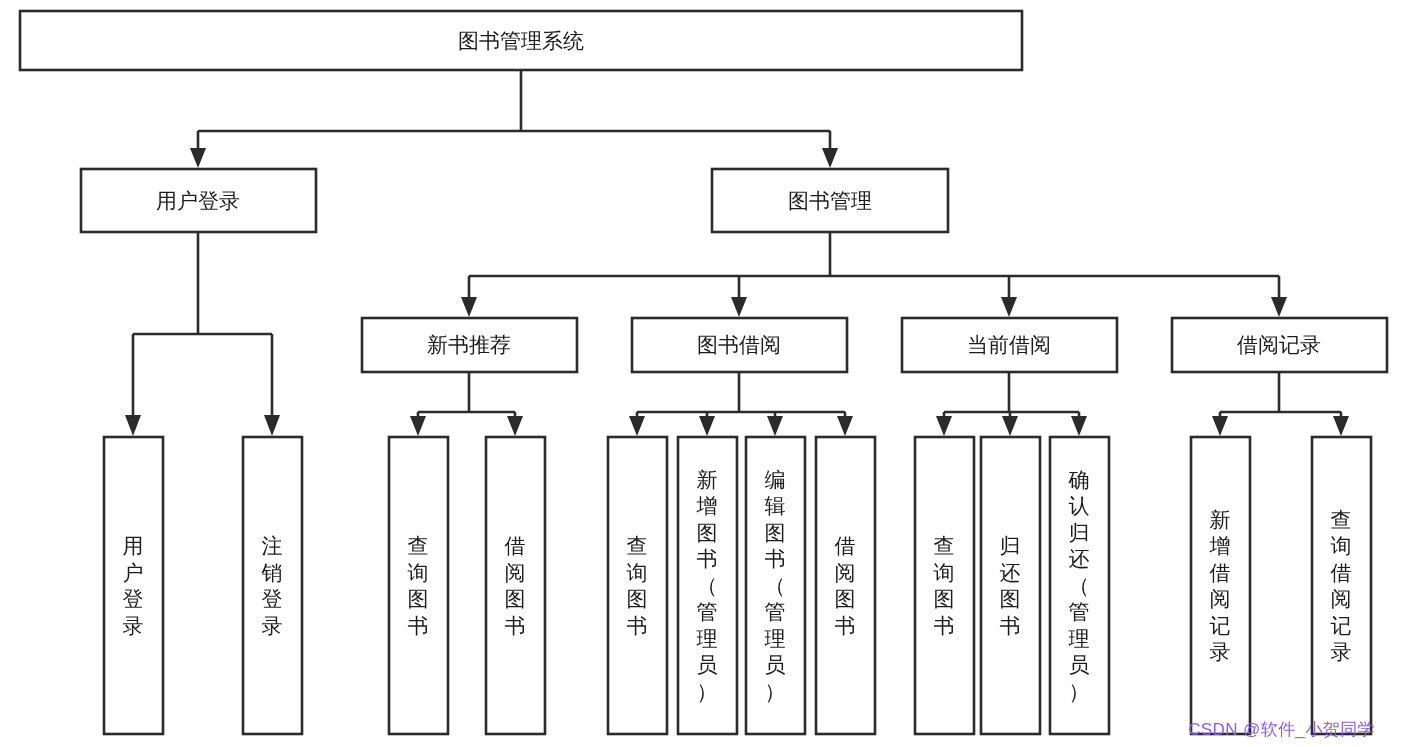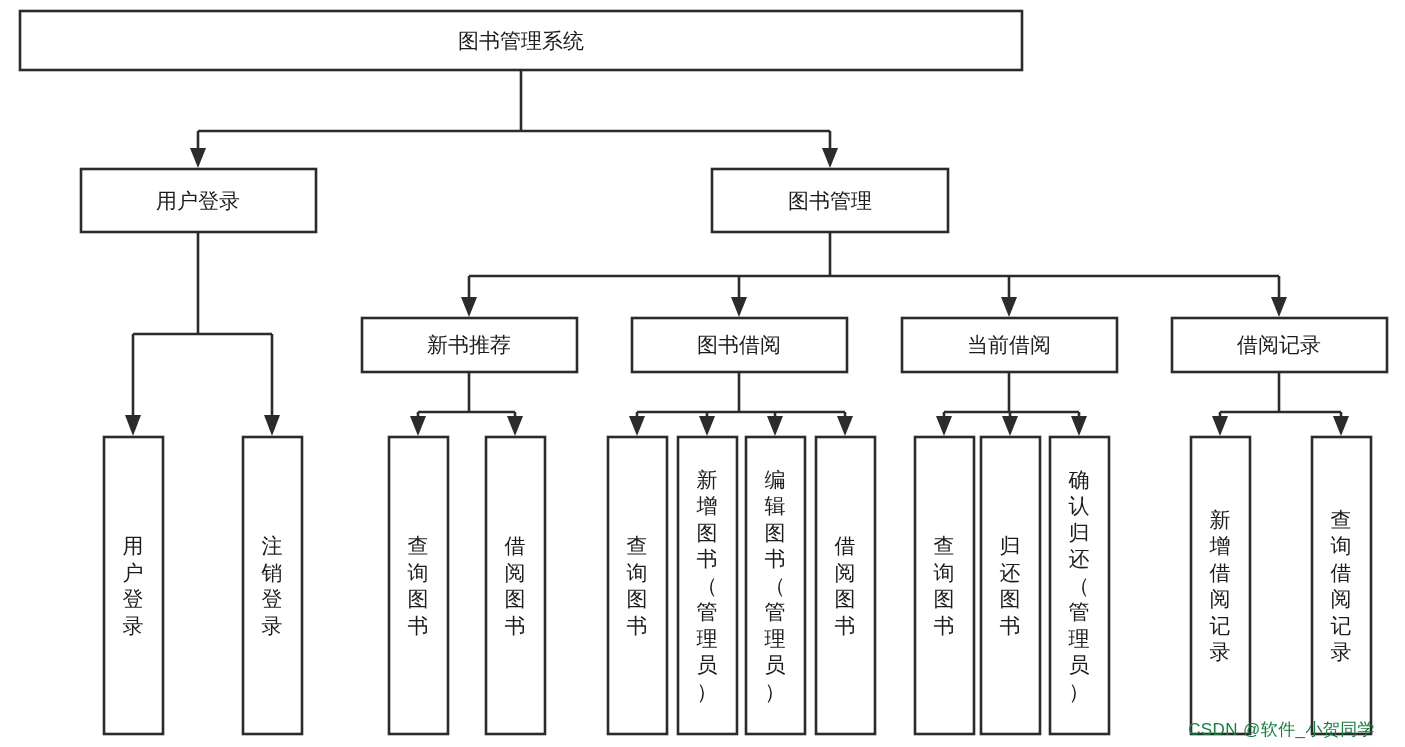--- a/index.html
+++ b/index.html
@@ -55,21 +55,21 @@
     font-family: "Liberation Sans", "DejaVu Sans", sans-serif;
     font-size: 21px;
     text-anchor: middle;
   }
   .watermark {
     position: absolute;
     right: 14px;
     bottom: 6px;
     font-family: "Liberation Sans", "DejaVu Sans", sans-serif;
     font-size: 17px;
-    color: #15803d;
+    color: #8b5cf6;
     letter-spacing: 0.4px;
     white-space: nowrap;
     pointer-events: none;
     user-select: none;
   }
 </style>
 </head>
 <body>
 
 <div id="diagram-root">

